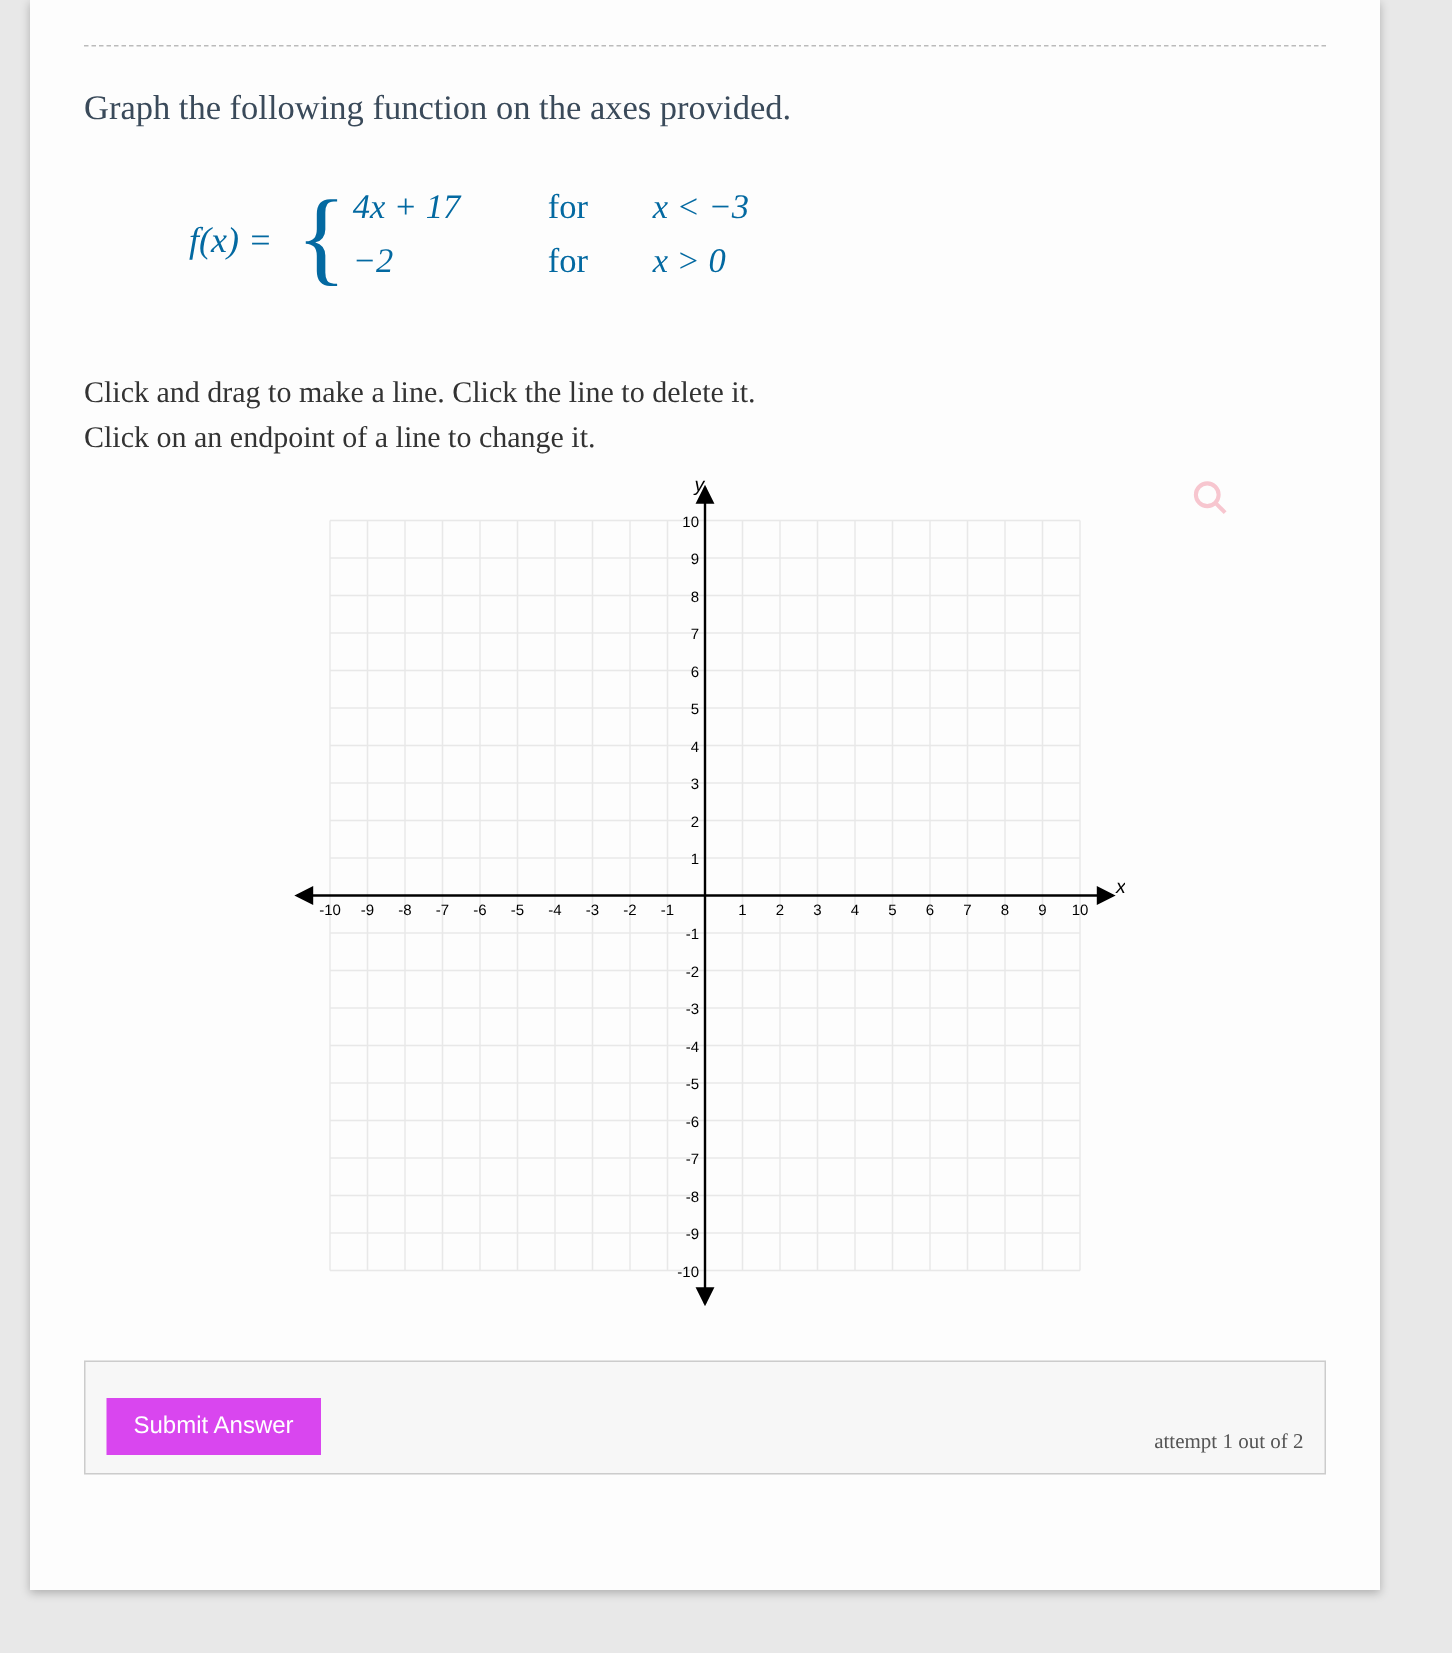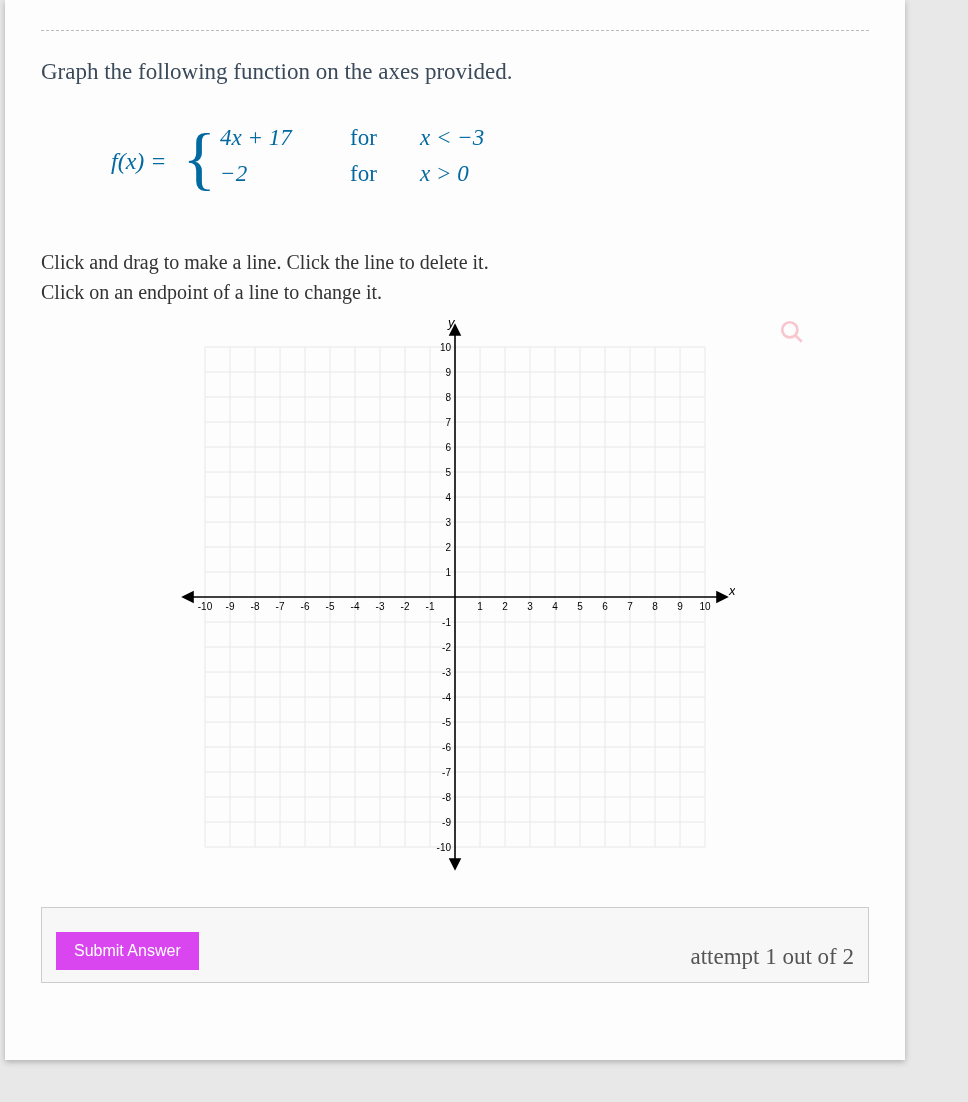--- a/index.html
+++ b/index.html
@@ -8,21 +8,21 @@
     background: #e8e8e8;
     font-family: Georgia, 'Times New Roman', serif;
     color: #333;
   }
   .page-wrap {
     width: 818px;
     min-height: 1102px;
     background: #e8e8e8;
     position: relative;
     box-sizing: border-box;
-    padding: 0 5px;
+    padding: 0 20px;
   }
   .card {
     background: #fdfdfd;
     margin: 0 auto;
     width: 900px;
     min-height: 1060px;
     padding: 30px 36px 20px 36px;
     box-sizing: border-box;
     box-shadow: 0 2px 6px rgba(0,0,0,0.25);
     position: relative;
@@ -105,21 +105,21 @@
     color: #fff;
     font-family: 'Segoe UI', Arial, sans-serif;
     font-size: 16px;
     padding: 10px 18px;
     border: none;
     cursor: pointer;
   }
   .attempt {
     font-family: Georgia, serif;
     color: #555;
-    font-size: 23px;
+    font-size: 14px;
   }
   svg text { font-family: Arial, sans-serif; }
 </style>
 </head>
 <body>
 
 <div class="page-wrap">
   <div class="card">
     <hr class="divider">
 

